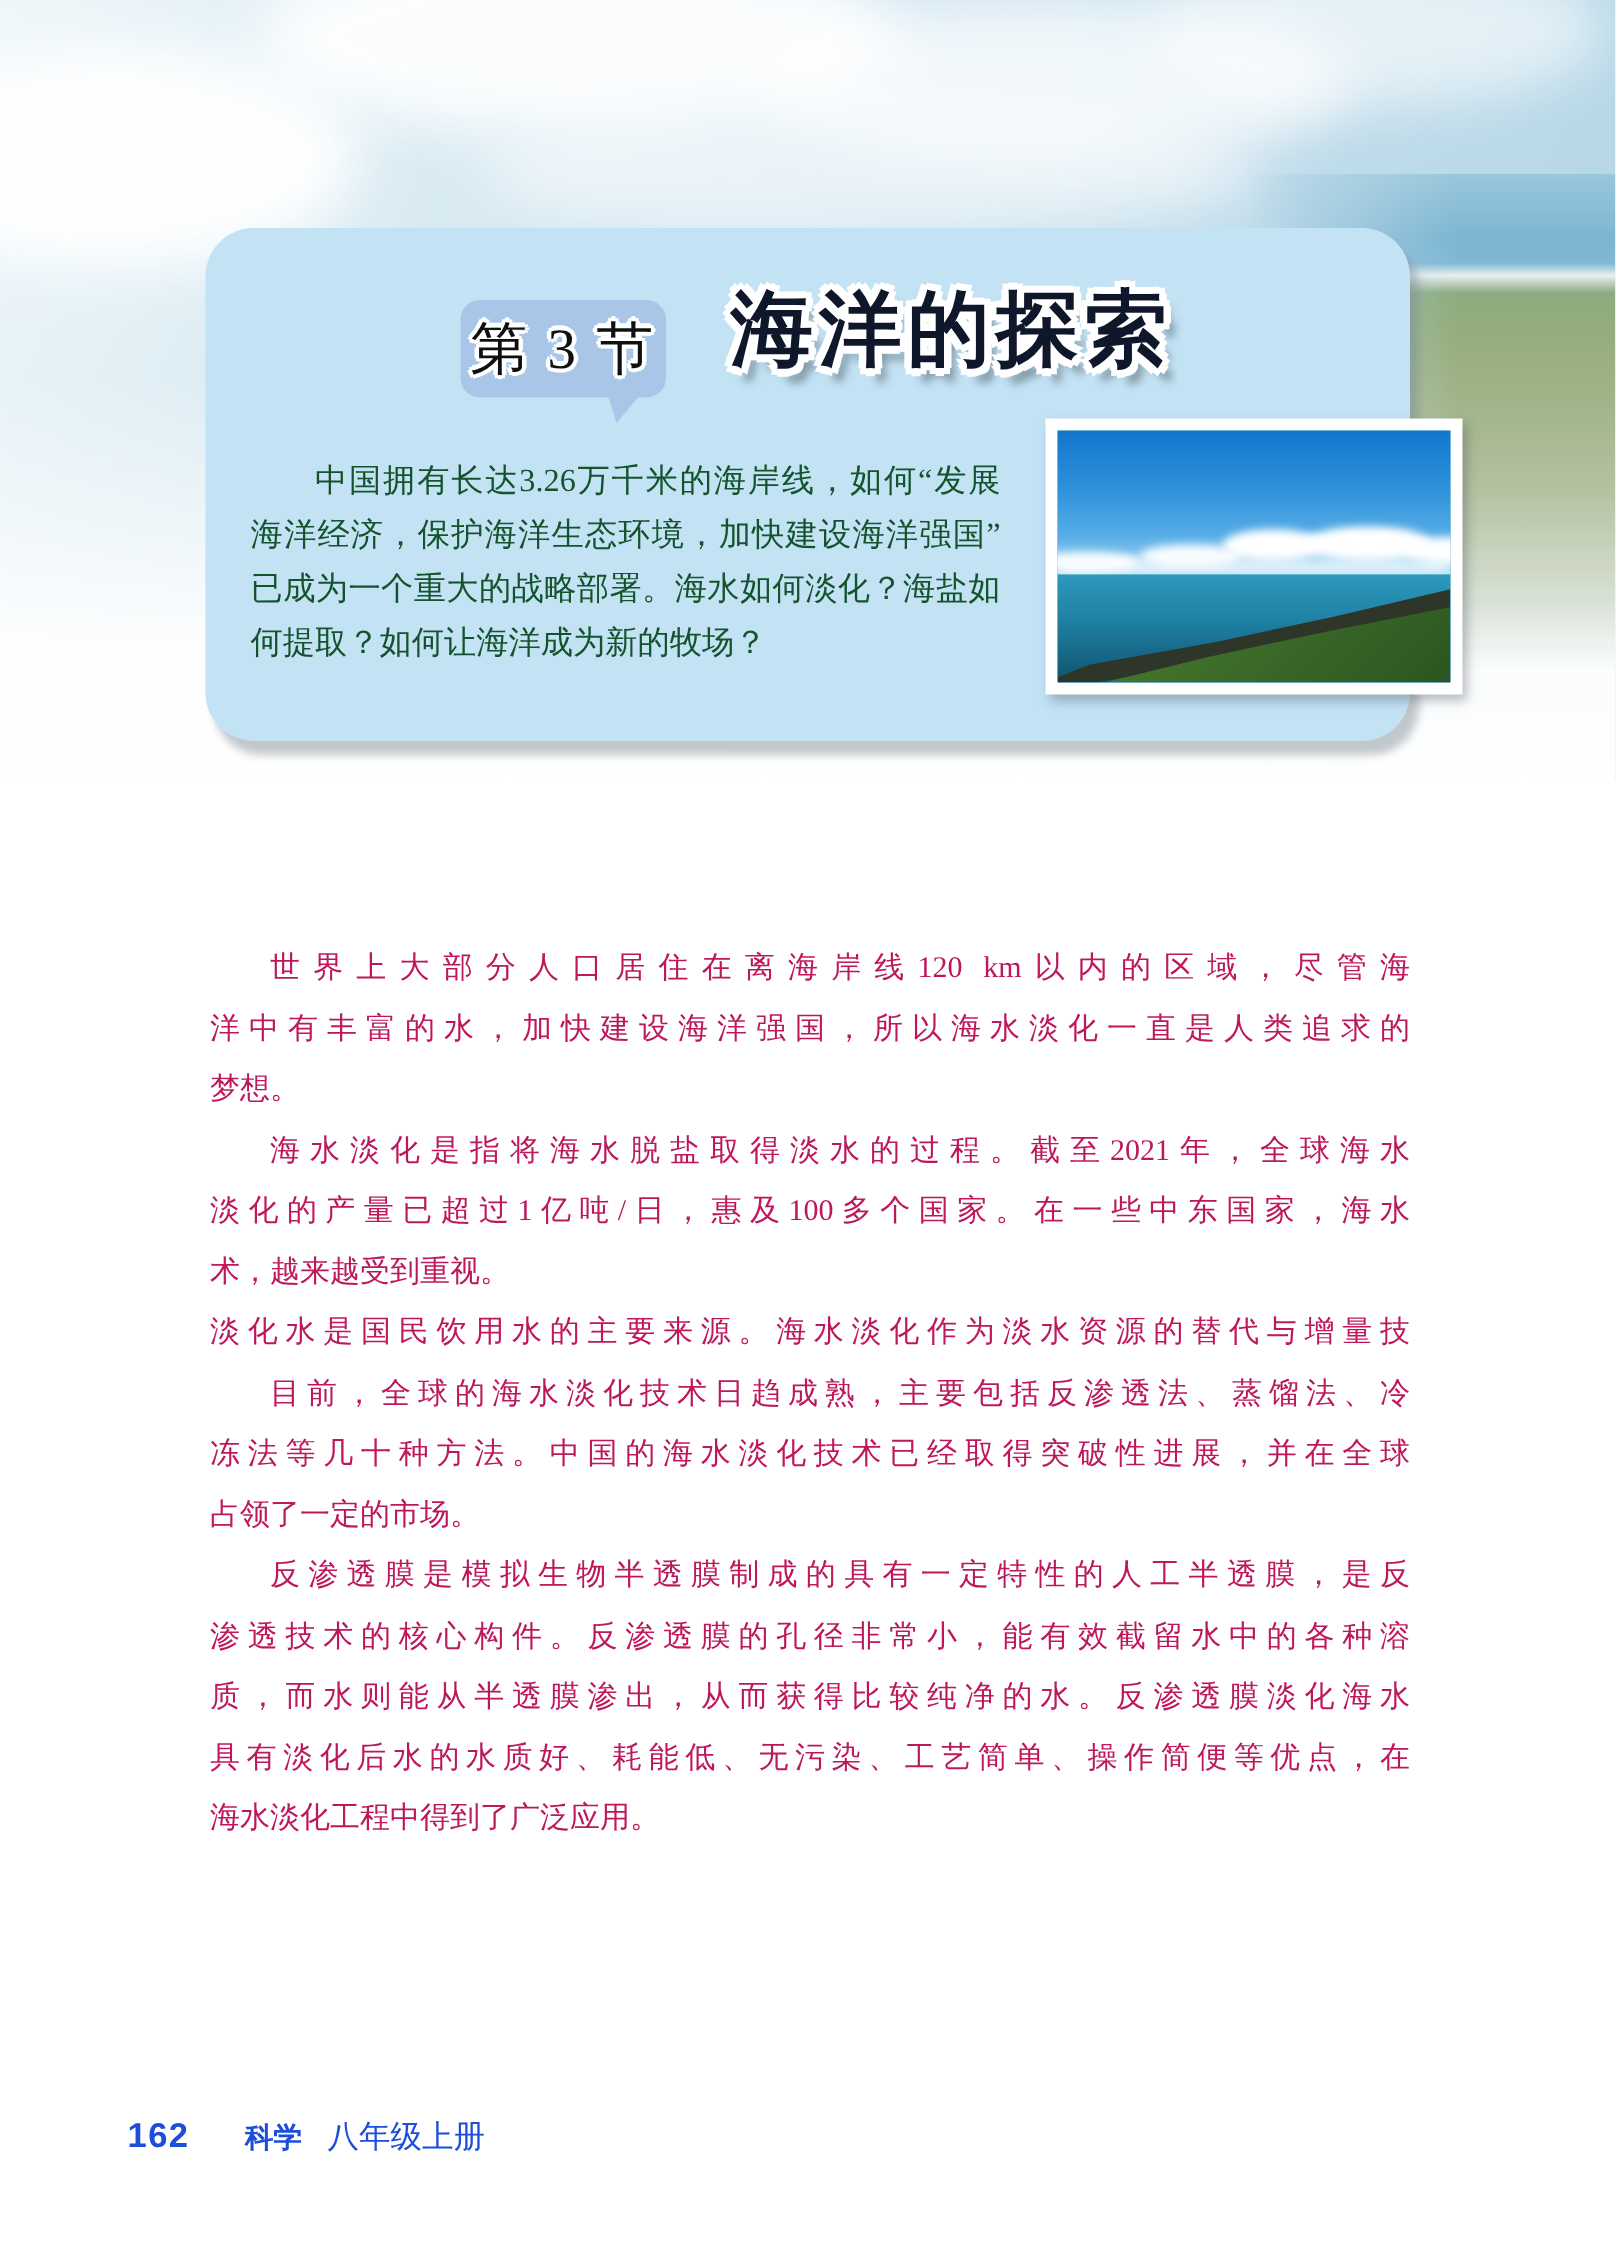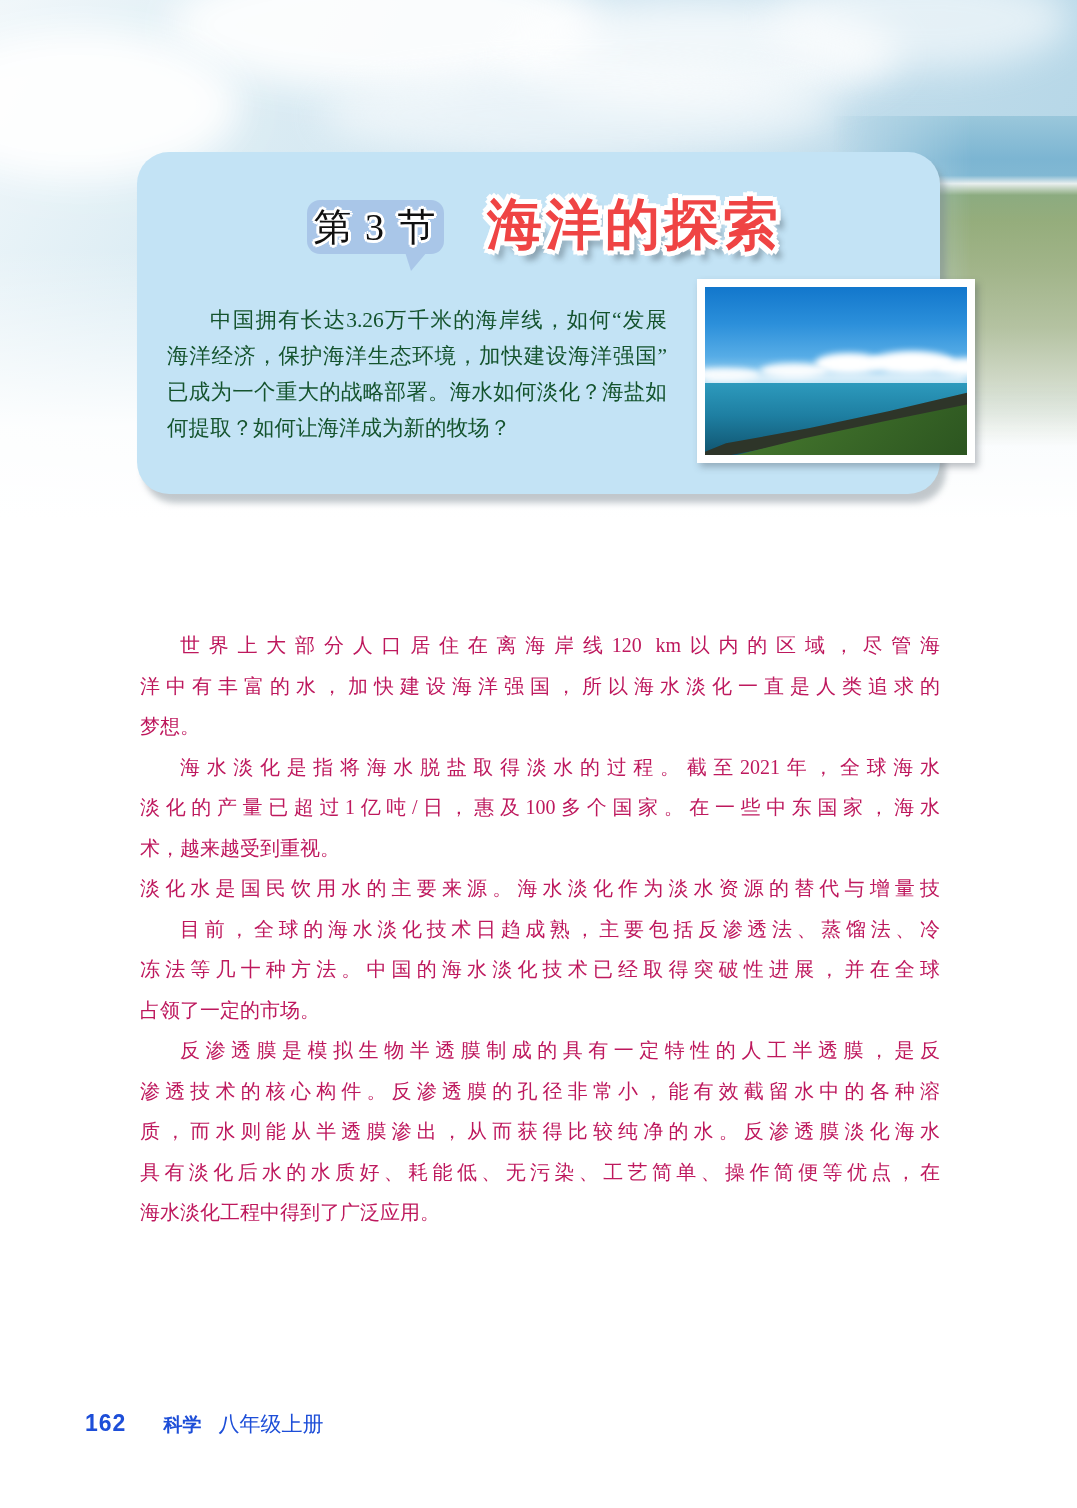--- a/index.html
+++ b/index.html
@@ -33,39 +33,39 @@
     mask-image:linear-gradient(to left,#000 42%, rgba(0,0,0,0) 97%);
   }
 
   
   .hero-box{
     position:absolute;left:137px;top:152px;width:803px;height:342px;
     background:#c3e3f5;border-radius:32px;
     box-shadow:6px 9px 6px rgba(120,132,142,.45);
   }
   .badge{
-    position:absolute;left:307px;top:200px;width:137px;height:54px;
+    position:absolute;left:307px;top:200px;width:137px;height:65px;
     background:#a9c6e8;border-radius:13px;
     display:flex;align-items:center;justify-content:center;
   }
   .badge-tail{
     position:absolute;left:98px;bottom:-17px;width:0;height:0;
     border-left:6px solid transparent;border-right:16px solid transparent;
     border-top:19px solid #a9c6e8;
   }
   .badge-text{
     font-family:"Liberation Serif","DejaVu Serif",serif;
     font-size:38px;color:#101010;letter-spacing:2px;white-space:nowrap;
     text-shadow:-2px -2px 0 #fff,2px -2px 0 #fff,-2px 2px 0 #fff,2px 2px 0 #fff,
       -3px 0 0 #fff,3px 0 0 #fff,0 -3px 0 #fff,0 3px 0 #fff;
   }
   .hero-title{
     position:absolute;left:487px;top:192px;margin:0;
-    font-family:Liberation Sans, sans-serif;
-    font-size:55px;font-weight:900;color:#ef4444;letter-spacing:4px;line-height:64px;white-space:nowrap;
+    font-family:Liberation Mono, monospace;
+    font-size:55px;font-weight:900;color:#0f172a;letter-spacing:4px;line-height:64px;white-space:nowrap;
     text-shadow:-4px -4px 0 #fff,4px -4px 0 #fff,-4px 4px 0 #fff,4px 4px 0 #fff,
       -5px 0 0 #fff,5px 0 0 #fff,0 -5px 0 #fff,0 5px 0 #fff,
       7px 9px 6px rgba(40,50,60,.45);
   }
   .hero-intro{
     position:absolute;left:167px;top:302px;width:500px;
     font-size:21.5px;color:#14532d;
   }
   .intro-line{height:36px;line-height:36px;text-align:justify;text-align-last:justify;white-space:nowrap;}
   .intro-line.first{text-indent:2em;}

